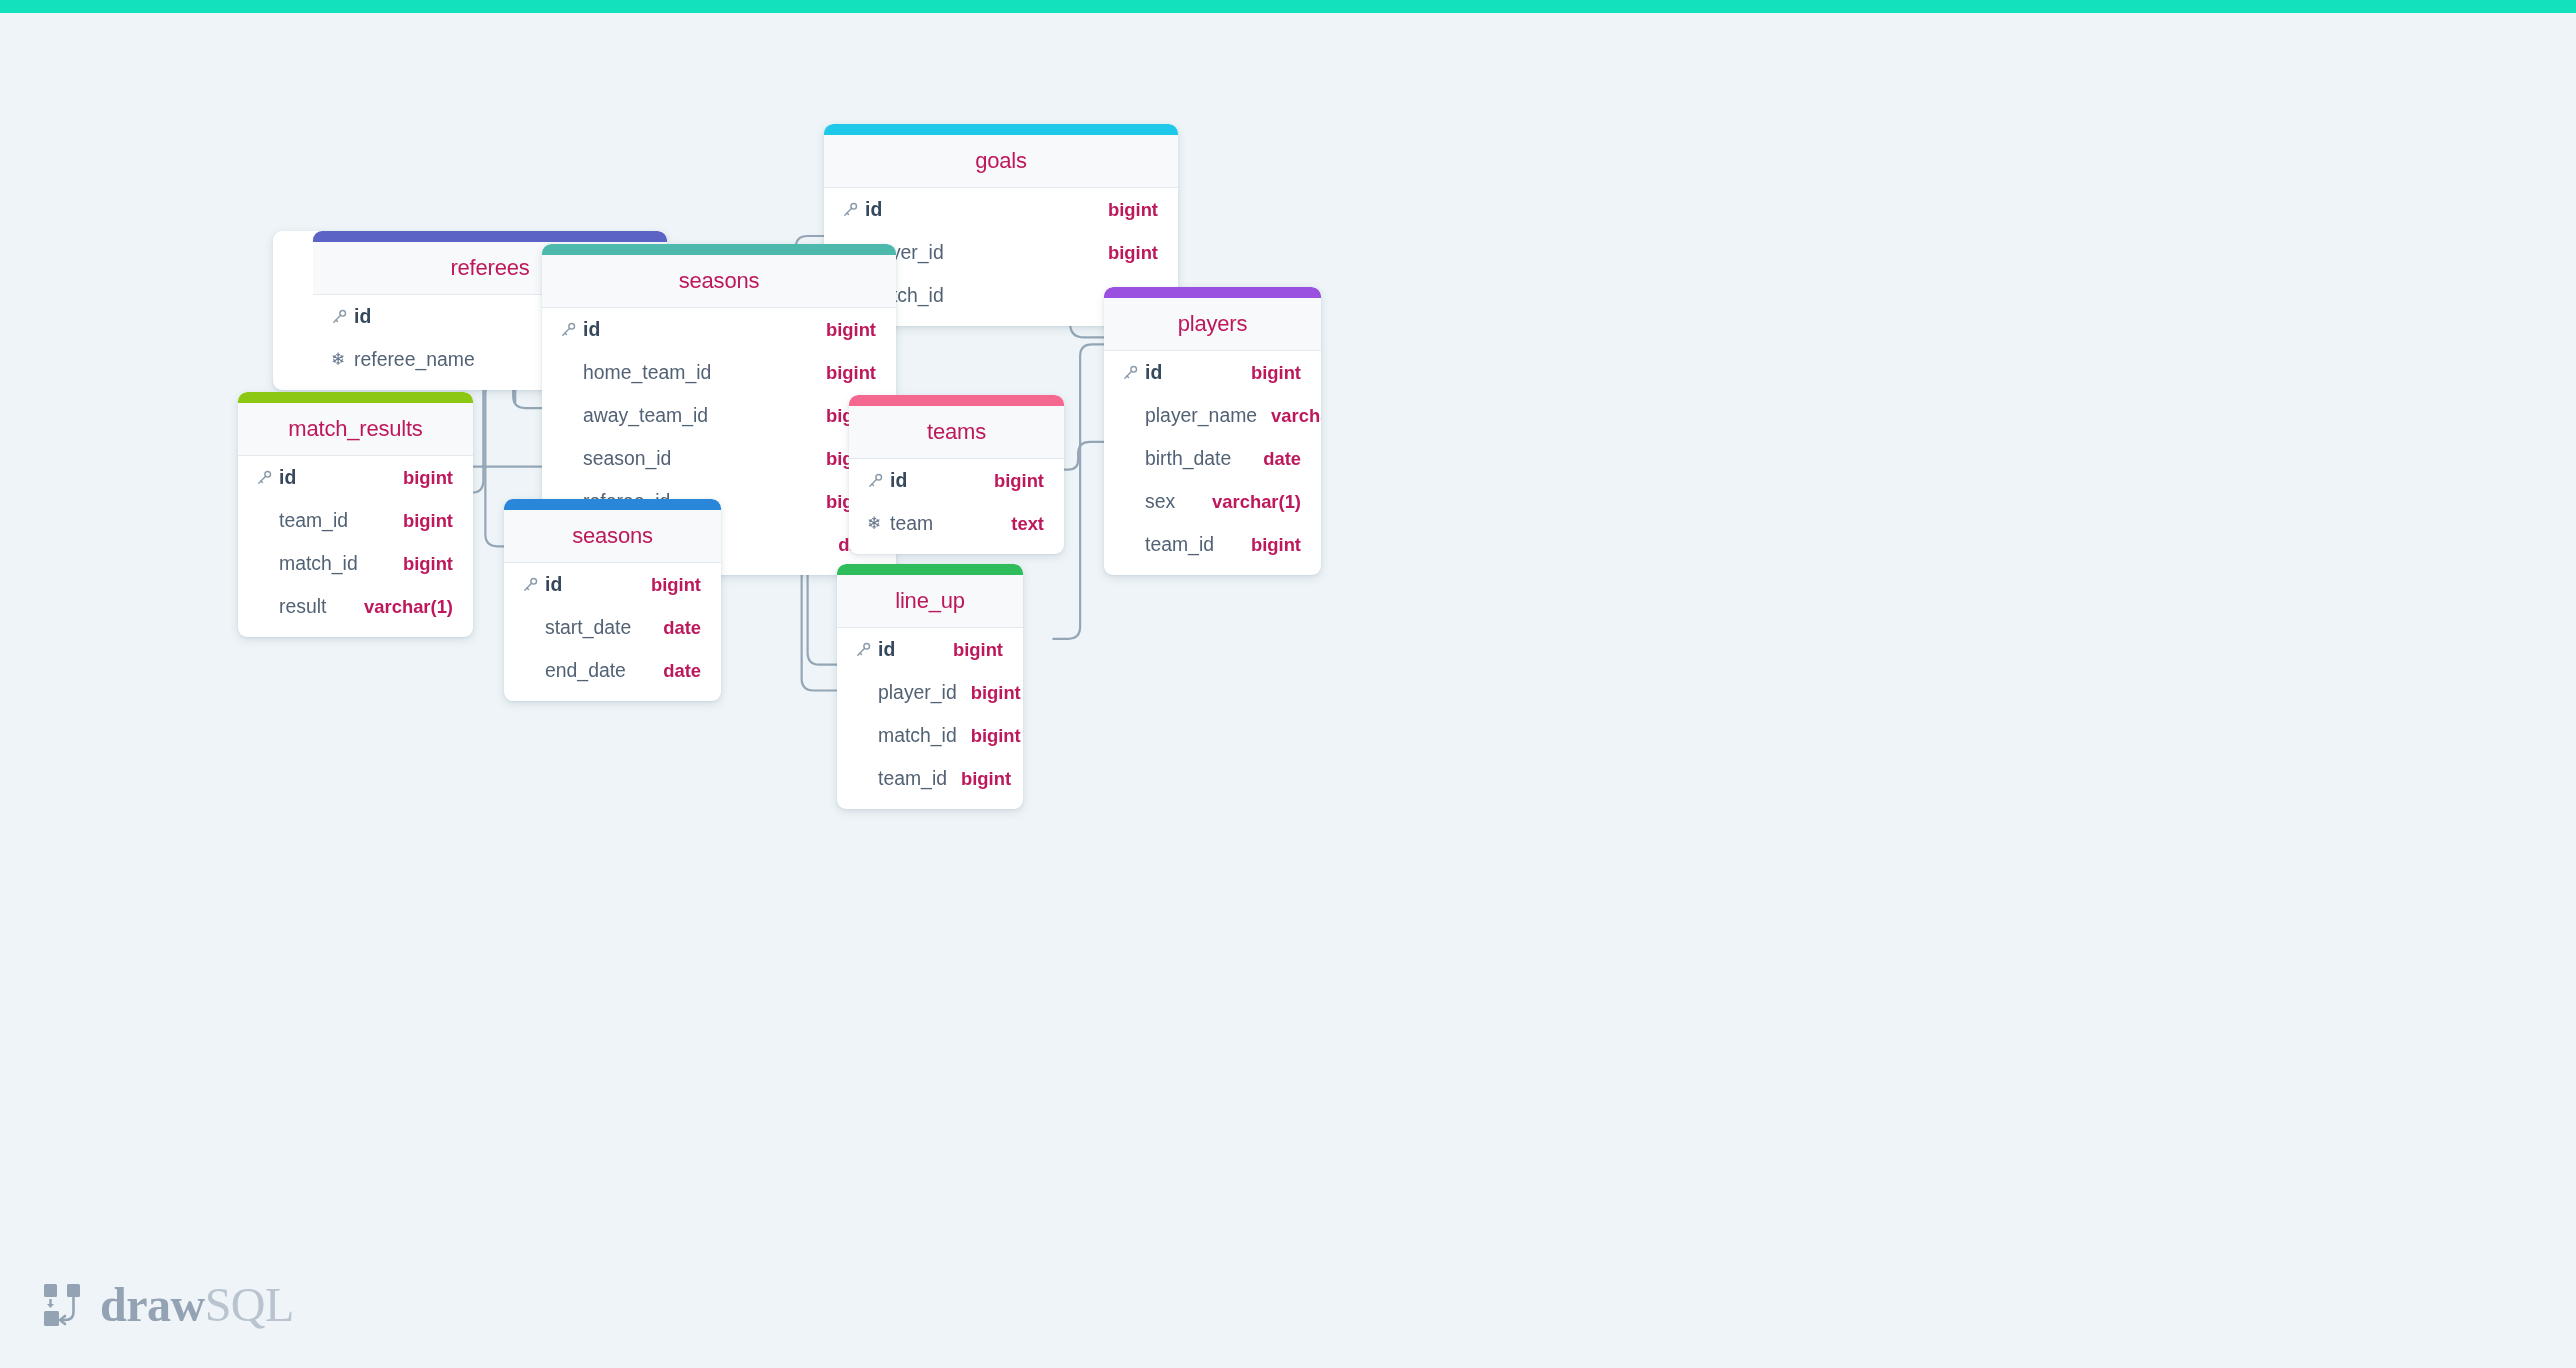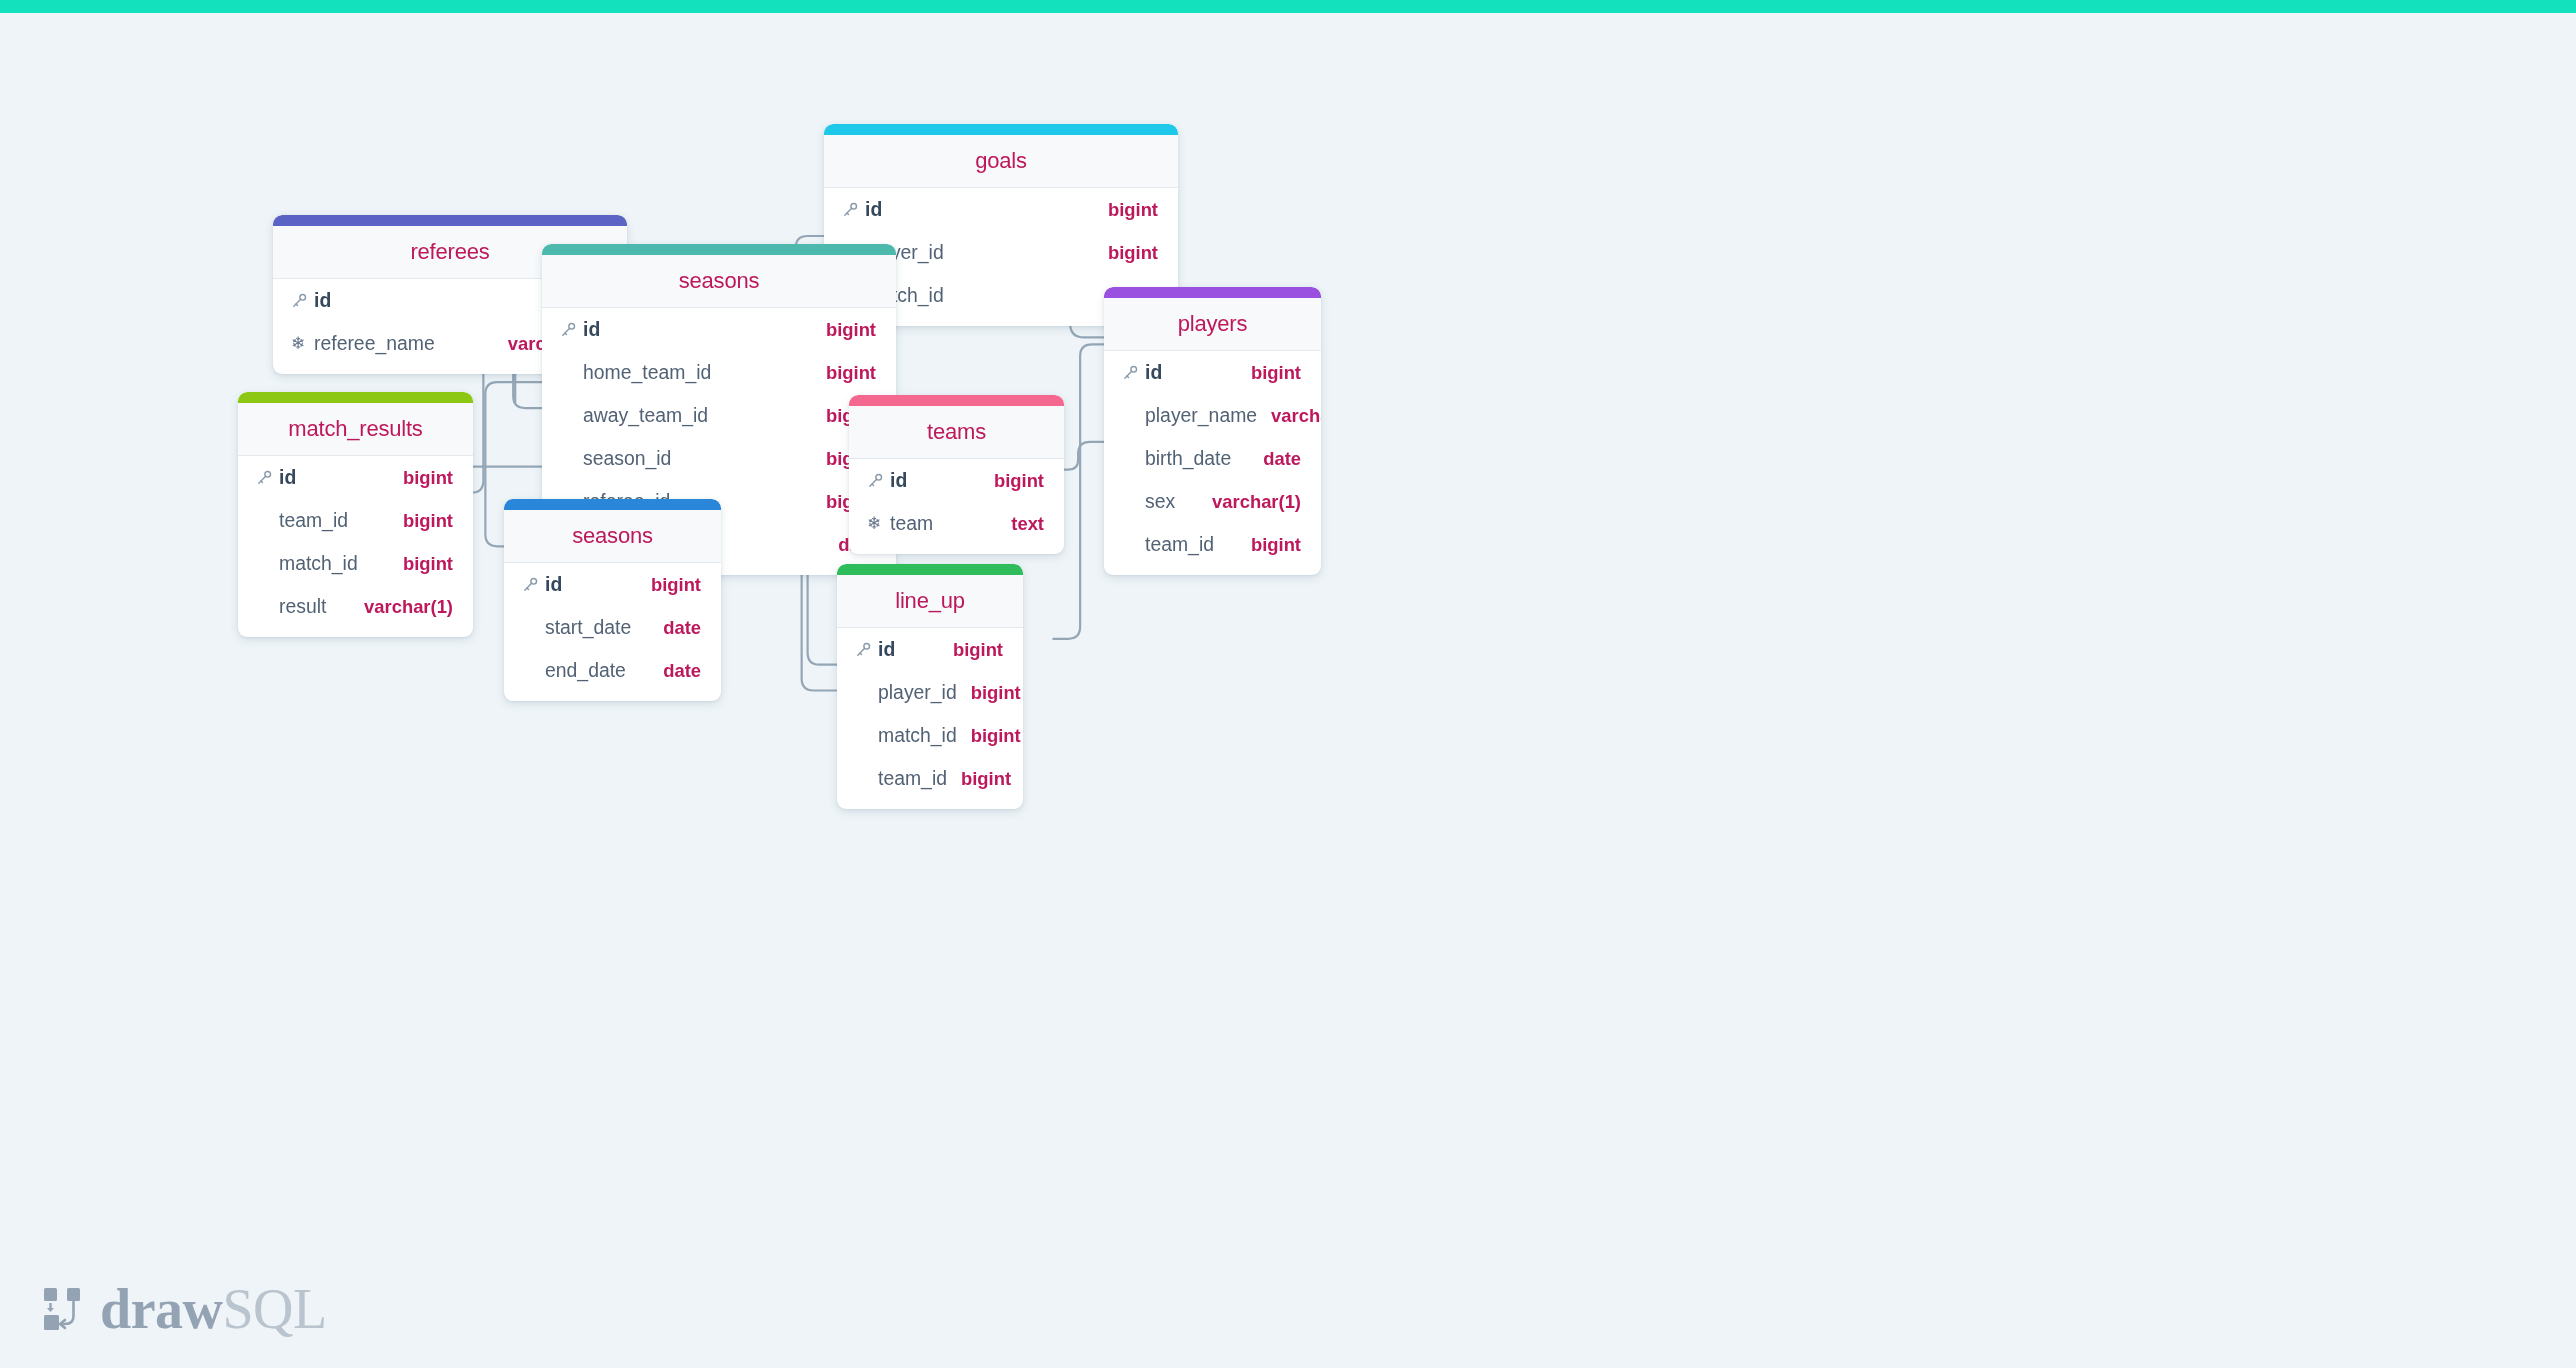--- a/index.html
+++ b/index.html
@@ -105,21 +105,21 @@
     position: absolute;
     left: 40px;
     top: 1268px;
     display: flex;
     align-items: center;
     gap: 16px;
   }
   #logo .mark { display: block; }
   #logo .wordmark {
     font-family: "Liberation Serif", serif;
-    font-size: 56px;
+    font-size: 48px;
     line-height: 1;
     letter-spacing: -0.5px;
   }
   #logo .w-draw {
     font-weight: bold;
     color: #93a3b4;
   }
   #logo .w-sql {
     color: #b9c4cf;
   }
@@ -184,21 +184,21 @@
       <span class="col-type">bigint</span>
     </div>
     <div class="col-row">
       <span class="col-icon"></span>
       <span class="col-name">match_id</span>
       <span class="col-type">bigint</span>
     </div>
     <div class="pad-bottom"></div>
   </div>
 
-  <div class="table-card" style="left:273px; top:202px;">
+  <div class="table-card" style="left:273px; top:218px;padding-left:40px;">
     <div class="band" style="background:#5b63c4"></div>
     <div class="title-area">
       <span class="title-text">referees</span>
     </div>
     <div class="col-row">
       <span class="col-icon">
           <svg width="17" height="17" viewBox="0 0 24 24" fill="none" stroke="currentColor" stroke-width="2" stroke-linecap="round">
             <circle cx="16.5" cy="7.5" r="4"></circle>
             <path d="M13.6 10.4 L4 20"></path>
             <path d="M7 17 L9.2 19.2"></path>

